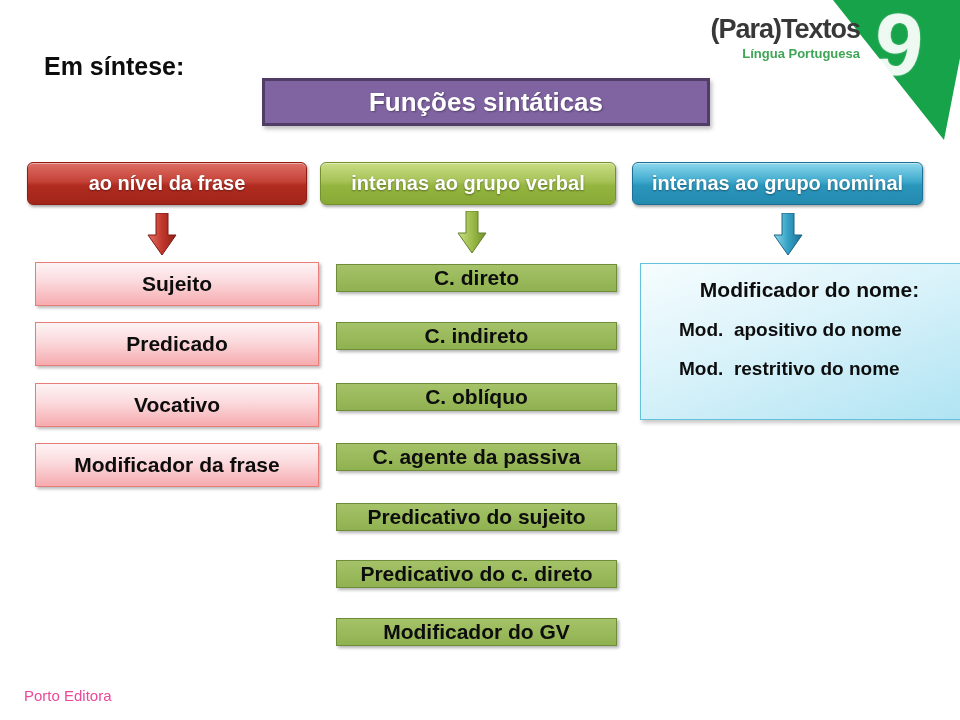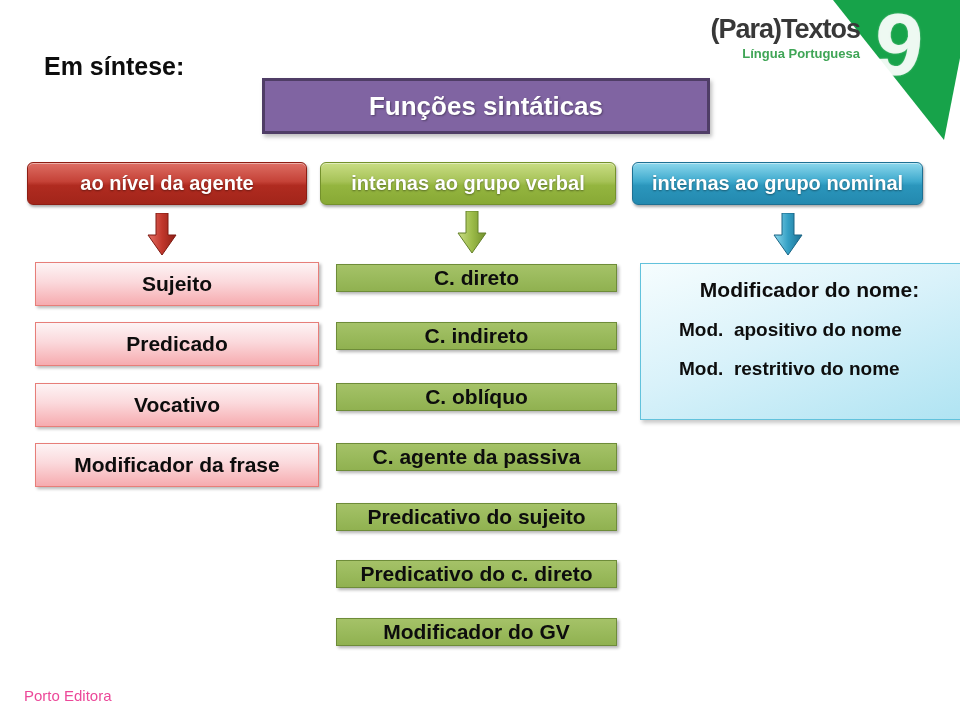--- a/index.html
+++ b/index.html
@@ -13,21 +13,21 @@
   
   .logo-title{right:100px;top:14px;font-size:27px;font-weight:bold;color:#383838;
               letter-spacing:-1px;z-index:3;}
   .logo-sub{right:100px;top:46px;font-size:13px;font-weight:bold;color:#3fa556;z-index:3;}
   .corner-svg{left:828px;top:0;z-index:1;}
   .grade-num{left:874px;top:-6px;font-size:88px;font-weight:bold;
              color:rgba(255,255,255,0.88);z-index:2;transform:rotate(7deg);
              text-shadow:0 0 2px rgba(255,255,255,0.4);}
 
   
-  .title-box{left:262px;top:78px;width:448px;height:56px;background:#8064a2;
+  .title-box{left:262px;top:78px;width:448px;height:48px;background:#8064a2;
              border:3px solid #4f3d66;box-sizing:border-box;
              display:flex;align-items:center;justify-content:center;
              box-shadow:2px 3px 4px rgba(0,0,0,0.25);}
   .title-box span{color:#ffffff;font-size:26px;font-weight:bold;
                   text-shadow:1px 1px 2px rgba(0,0,0,0.35);}
 
   
   .hbtn{height:43px;border-radius:6px;box-sizing:border-box;
         display:flex;align-items:center;justify-content:center;
         color:#ffffff;font-size:20px;font-weight:bold;
@@ -86,21 +86,21 @@
   <polygon points="5,0 132,0 132,58 116,140" fill="#17a34a"></polygon>
 </svg>
 <div class="abs grade-num">9</div>
 <div class="abs logo-title">(Para)Textos</div>
 <div class="abs logo-sub">Língua Portuguesa</div>
 
 <div class="abs title-box">
   <span>Funções sintáticas</span>
 </div>
 
-<div class="abs hbtn hbtn-red">ao nível da agente</div>
+<div class="abs hbtn hbtn-red">ao nível da frase</div>
 <div class="abs hbtn hbtn-green">internas ao grupo verbal</div>
 <div class="abs hbtn hbtn-blue">internas ao grupo nominal</div>
 
 <svg class="abs arrow arrow-red" viewBox="0 0 30 43">
   <defs>
       <linearGradient id="agr" x1="0" y1="0" x2="1" y2="0">
     <stop offset="0" stop-color="#e57368"></stop>
         <stop offset="0.5" stop-color="#c1372c"></stop>
         <stop offset="1" stop-color="#8f1f15"></stop>
   </linearGradient>

